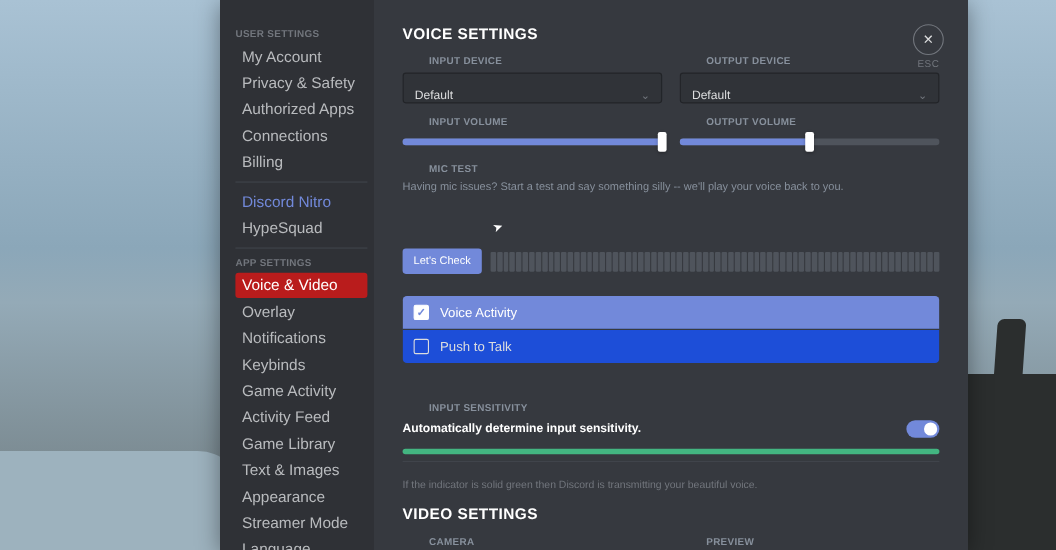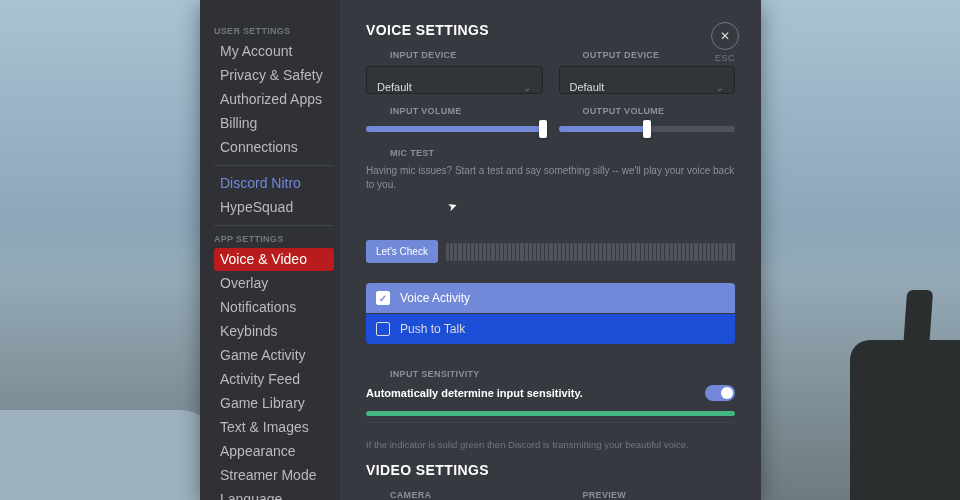--- a/index.html
+++ b/index.html
@@ -8,21 +8,21 @@
     width: 960px; height: 500px; overflow: hidden;
     background: linear-gradient(180deg, #a9c2d4 0%, #8ba7b9 45%, #94aab7 55%, #6e7a7e 100%);
     position: relative;
   }
   
   .bg-rock { position:absolute; background:#2b2e2e; }
   .rock1 { right:30px; bottom:120px; width:26px; height:90px; border-radius:6px 6px 2px 2px; transform:skewX(-4deg);}
   .rock2 { right:0; bottom:0; width:110px; height:160px; border-radius:20px 0 0 0;}
   .rock3 { left:0; bottom:0; width:220px; height:90px; border-radius:0 40px 0 0; background:#9db2be;}
   .settings-window {
-    position:absolute; left:200px; top:0; width:561px; height:500px;
+    position:absolute; left:200px; top:0; width:680px; height:500px;
     background:#36393f; display:flex; overflow:hidden;
     box-shadow: 0 4px 20px rgba(0,0,0,.4);
   }
   .sidebar {
     width:140px; background:#2f3136; padding:18px 6px 10px 14px;
     overflow:hidden; font-size:11px;
   }
   .side-header {
     font-size:9px; font-weight:700; color:#72767d; letter-spacing:.3px;
     margin:8px 0 4px; text-transform:uppercase;
@@ -70,21 +70,21 @@
   .mic-bars {
     flex:1; height:18px; display:flex; gap:1px; align-items:stretch;
   }
   .mic-bars span {
     flex:1; background:#4f545c; border-radius:1px;
   }
   .cursor-arrow {
     position:absolute; font-size:11px; color:#fff; pointer-events:none;
     transform:rotate(-20deg);
   }
-  .radio-group { display:flex; flex-direction:column; border-radius:4px; overflow:hidden; margin-bottom:25px;}
+  .radio-group { display:flex; flex-direction:column; border-radius:4px; overflow:hidden; margin-bottom:36px;}
   .radio-opt {
     display:flex; align-items:center; gap:10px; padding:8px 10px;
     font-size:12px; cursor:pointer;
   }
   .radio-opt.selected { background:#7289da; color:#fff; }
   .radio-opt.unselected { background:#1d4ed8; color:#dcddde; border-top:1px solid #36393f;}
   .radio-box {
     width:14px; height:14px; border:1.5px solid currentColor; border-radius:2px;
     display:flex; align-items:center; justify-content:center; font-size:10px;
     background:transparent;
@@ -122,22 +122,22 @@
 <div class="bg-rock rock2"></div>
 <div class="bg-rock rock3"></div>
 
 <div class="settings-window">
 
   <div class="sidebar">
     <div class="side-header">USER SETTINGS</div>
     <div class="side-item">My Account</div>
     <div class="side-item">Privacy &amp; Safety</div>
     <div class="side-item">Authorized Apps</div>
+    <div class="side-item">Connections</div>
     <div class="side-item">Billing</div>
-    <div class="side-item">Connections</div>
     <div class="side-divider"></div>
     <div class="side-item nitro">Discord Nitro</div>
     <div class="side-item">HypeSquad</div>
     <div class="side-divider"></div>
     <div class="side-header">APP SETTINGS</div>
     <div class="side-item selected">Voice &amp; Video</div>
     <div class="side-item">Overlay</div>
     <div class="side-item">Notifications</div>
     <div class="side-item">Keybinds</div>
     <div class="side-item">Game Activity</div>

